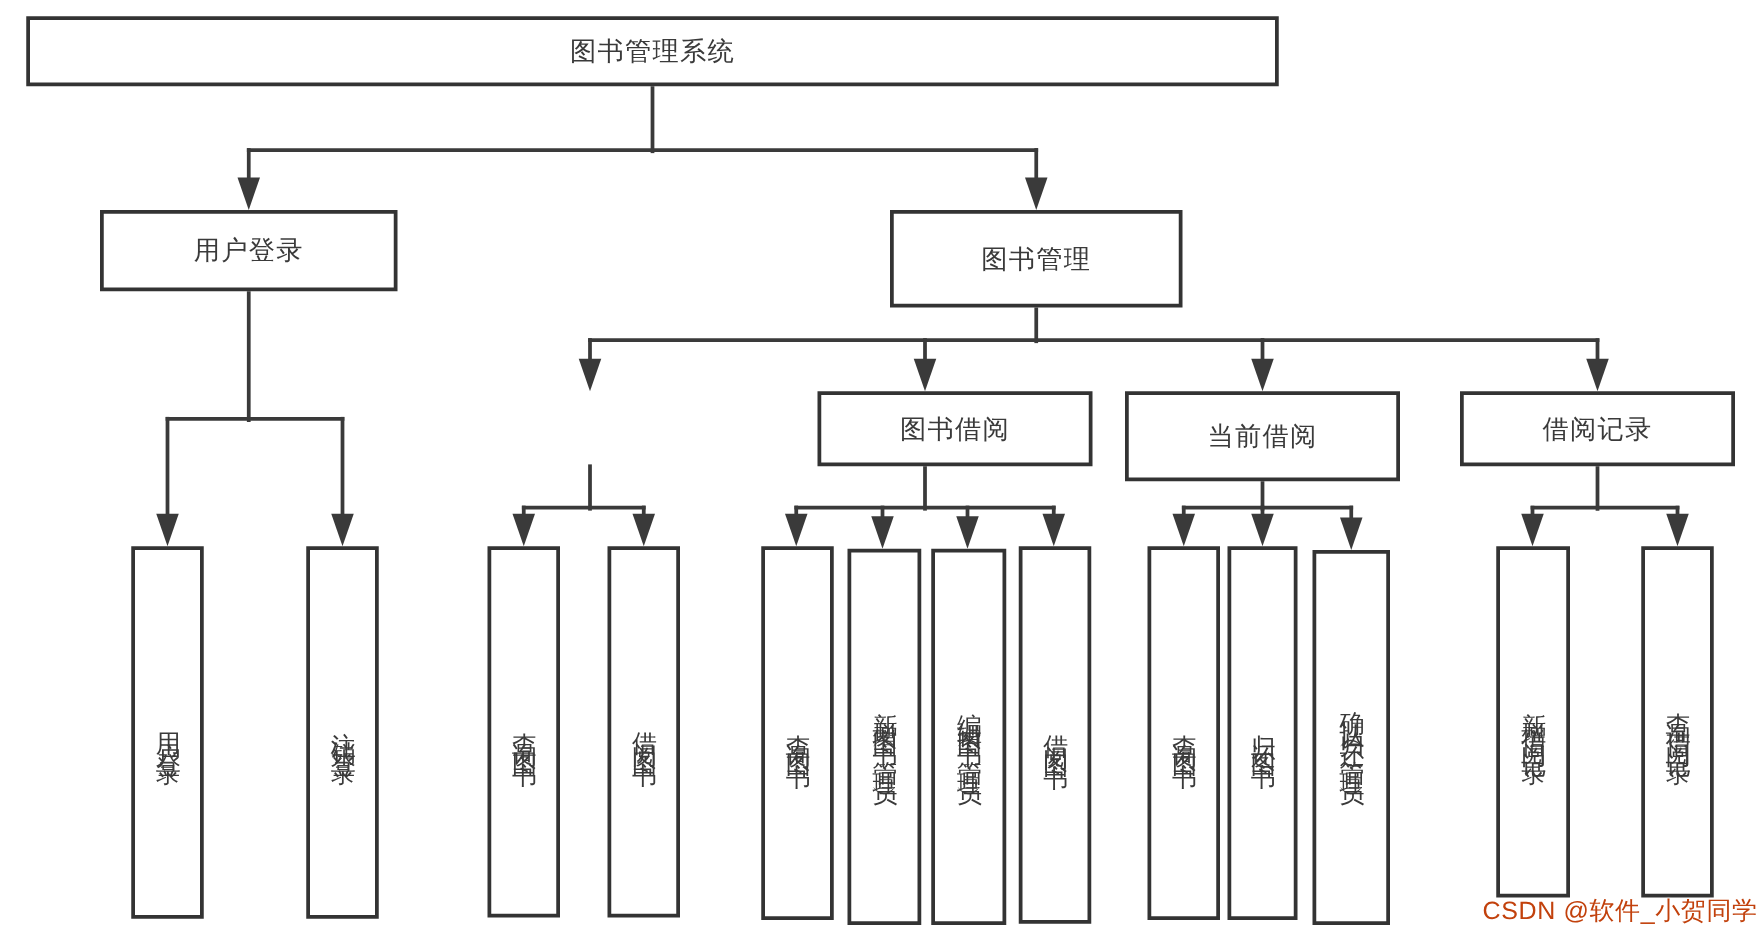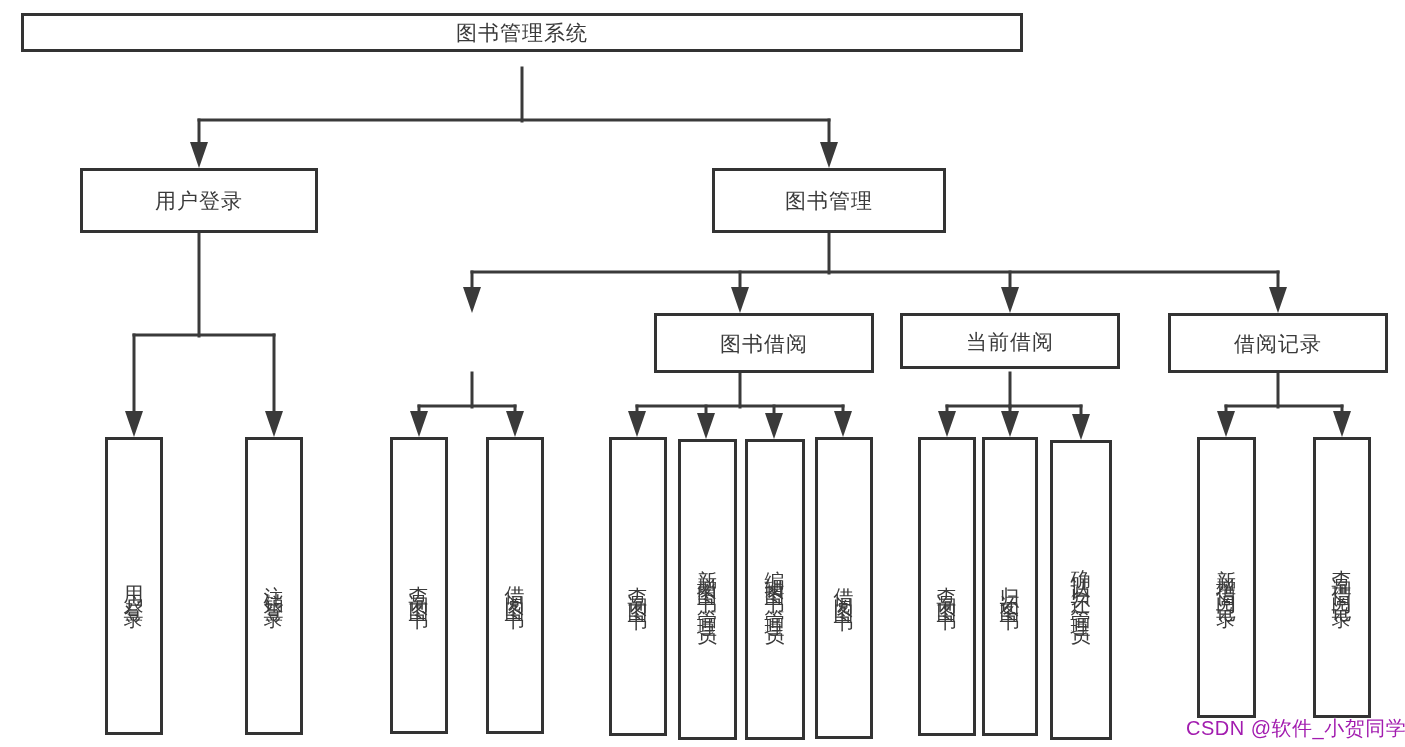--- a/index.html
+++ b/index.html
@@ -36,21 +36,21 @@
     letter-spacing:8px;
     line-height:1;
     white-space:nowrap;
   }
   .watermark{
     position:absolute;
     left:1186px;
     top:715px;
     z-index:5;
     font-size:20px;
-    color:#a21caf;
+    color:#c2410c;
     letter-spacing:0.5px;
     white-space:nowrap;
     text-shadow:0 0 2px #ffffff;
   }
 </style>
 </head>
 <body>
 
 <div class="stage">
 
@@ -102,35 +102,35 @@
       <line x1="1010" y1="406" x2="1010" y2="415" stroke="#3a3a3a" stroke-width="3" stroke-linecap="square"></line>
       <polygon points="1001,411 1019,411 1010,437" fill="#3a3a3a"></polygon>
       <line x1="1081" y1="406" x2="1081" y2="418" stroke="#3a3a3a" stroke-width="3" stroke-linecap="square"></line>
       <polygon points="1072,414 1090,414 1081,440" fill="#3a3a3a"></polygon>
       <line x1="1226" y1="406" x2="1226" y2="415" stroke="#3a3a3a" stroke-width="3" stroke-linecap="square"></line>
       <polygon points="1217,411 1235,411 1226,437" fill="#3a3a3a"></polygon>
       <line x1="1342" y1="406" x2="1342" y2="415" stroke="#3a3a3a" stroke-width="3" stroke-linecap="square"></line>
       <polygon points="1333,411 1351,411 1342,437" fill="#3a3a3a"></polygon>
     </svg>
 
-  <div class="node h" style="left:21px;top:13px;width:1002px;height:39px">
+  <div class="node h" style="left:21px;top:13px;width:1002px;height:56px">
     <span>图书管理系统</span>
   </div>
 
   <div class="node h" style="left:80px;top:168px;width:238px;height:65px">
     <span>用户登录</span>
   </div>
-  <div class="node h" style="left:712px;top:168px;width:234px;height:65px">
+  <div class="node h" style="left:712px;top:168px;width:234px;height:78px">
     <span>图书管理</span>
   </div>
 
   <div class="node h" style="left:654px;top:313px;width:220px;height:60px">
     <span>图书借阅</span>
   </div>
-  <div class="node h" style="left:900px;top:313px;width:220px;height:56px">
+  <div class="node h" style="left:900px;top:313px;width:220px;height:72px">
     <span>当前借阅</span>
   </div>
   <div class="node h" style="left:1168px;top:313px;width:220px;height:60px">
     <span>借阅记录</span>
   </div>
 
   <div class="node v" style="left:105px;top:437px;width:58px;height:298px">
     <span>用户登录</span>
   </div>
   <div class="node v" style="left:245px;top:437px;width:58px;height:298px">

